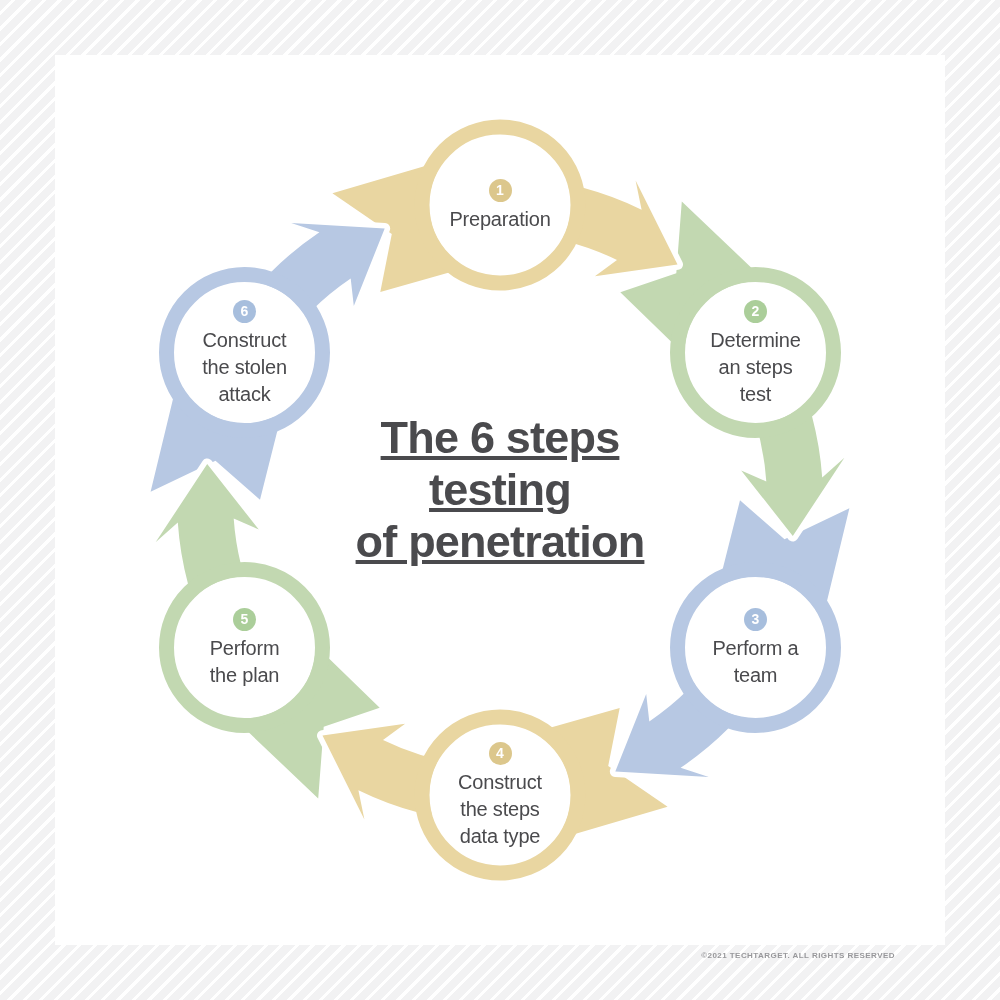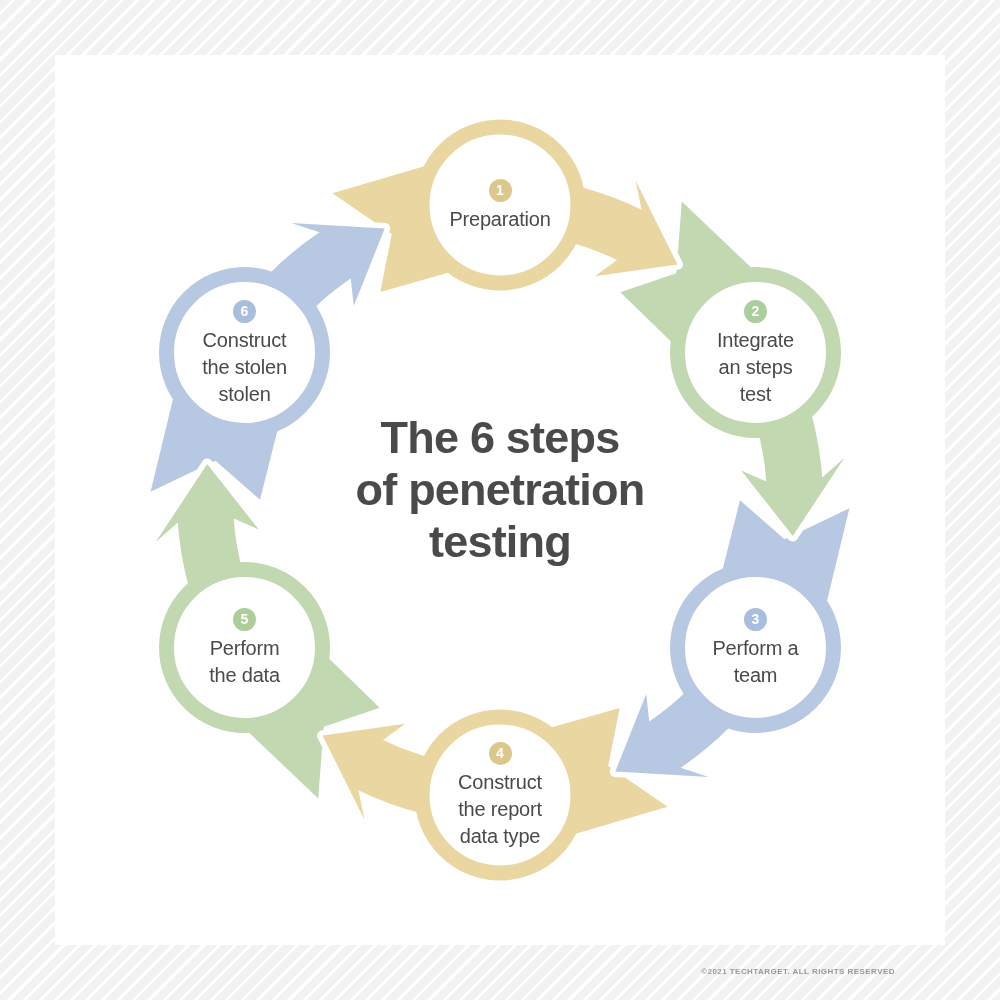--- a/index.html
+++ b/index.html
@@ -17,24 +17,24 @@
     gap:3px;text-align:center;
   }
   .badge{
     width:23px;height:23px;border-radius:50%;
     color:#ffffff;font-size:14px;font-weight:bold;line-height:23px;text-align:center;
     margin-bottom:2px;
   }
   .step-line{font-weight:normal;font-size:20px;line-height:24px;color:#4a4a4d;letter-spacing:-0.2px;}
   .title{
     position:absolute;left:0;top:412px;width:1000px;text-align:center;
-    font-weight:bold;font-size:45px;line-height:52px;color:#4a4a4d;letter-spacing:-0.8px;
+    font-weight:bold;font-size:45px;line-height:52px;color:#4a4a4d;letter-spacing:-0.8px;text-decoration:underline;
   }
   .copyright{
-    position:absolute;right:105px;bottom:24px;
+    position:absolute;right:105px;bottom:40px;
     font-size:8px;font-weight:bold;letter-spacing:0.45px;color:#98989b;
   }
 </style>
 </head>
 <body>
 
 <div class="canvas">
   <div class="panel"></div>
 
   <svg id="diagram-svg" class="diagram" width="1000" height="1000" viewBox="0 0 1000 1000">
@@ -76,48 +76,48 @@
       </g>
     </svg>
 
   <div id="labels" class="labels-layer">
       <div class="step-label" style="left: 410px; top: 127px;">
         <div class="badge" style="background: rgb(220, 199, 140);">1</div>
         <div class="step-line">Preparation</div>
       </div>
       <div class="step-label" style="left: 665.477px; top: 274.5px;">
         <div class="badge" style="background: rgb(171, 206, 154);">2</div>
-        <div class="step-line">Integrate</div>
+        <div class="step-line">Determine</div>
         <div class="step-line">an steps</div>
         <div class="step-line">test</div>
       </div>
       <div class="step-label" style="left: 665.477px; top: 569.5px;">
         <div class="badge" style="background: rgb(167, 190, 221);">3</div>
         <div class="step-line">Perform a</div>
         <div class="step-line">team</div>
       </div>
       <div class="step-label" style="left: 410px; top: 717px;">
         <div class="badge" style="background: rgb(220, 199, 140);">4</div>
         <div class="step-line">Construct</div>
-        <div class="step-line">the report</div>
+        <div class="step-line">the steps</div>
         <div class="step-line">data type</div>
       </div>
       <div class="step-label" style="left: 154.523px; top: 569.5px;">
         <div class="badge" style="background: rgb(171, 206, 154);">5</div>
         <div class="step-line">Perform</div>
-        <div class="step-line">the data</div>
+        <div class="step-line">the plan</div>
       </div>
       <div class="step-label" style="left: 154.523px; top: 274.5px;">
         <div class="badge" style="background: rgb(167, 190, 221);">6</div>
         <div class="step-line">Construct</div>
         <div class="step-line">the stolen</div>
-        <div class="step-line">stolen</div>
+        <div class="step-line">attack</div>
       </div>
     </div>
 
   <div class="title">
     <div>The 6 steps</div>
+    <div>testing</div>
     <div>of penetration</div>
-    <div>testing</div>
   </div>
 
   <div class="copyright">©2021 TECHTARGET. ALL RIGHTS RESERVED</div>
 </div>
 
 </body></html>

